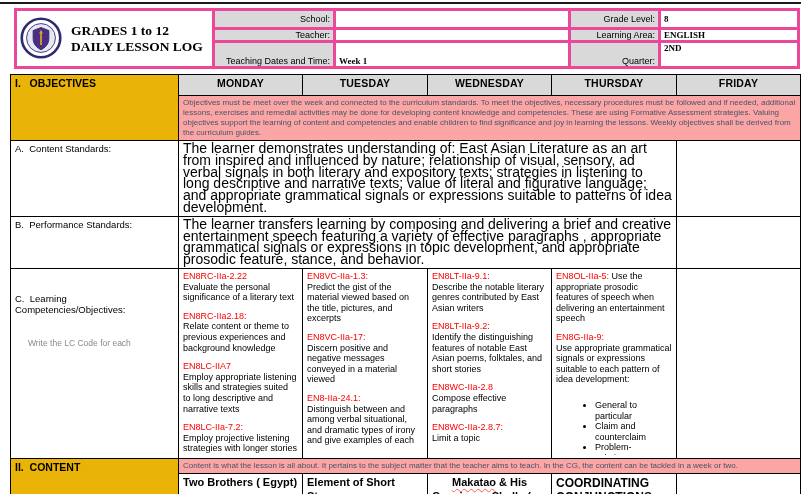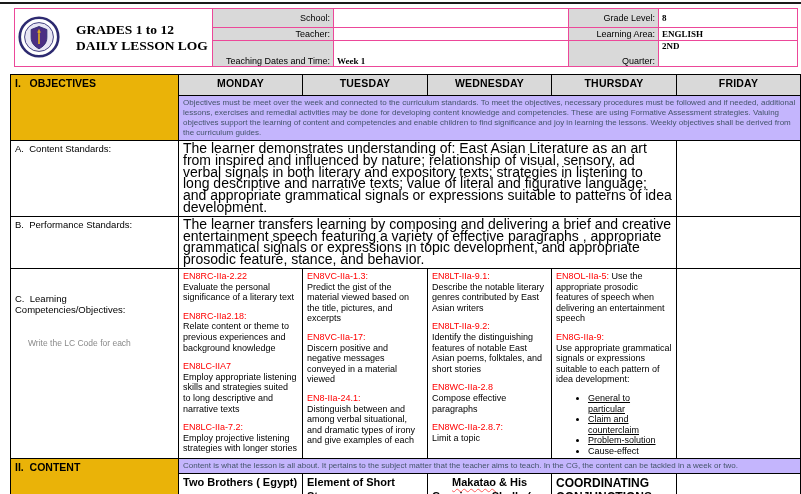--- a/index.html
+++ b/index.html
@@ -4,50 +4,50 @@
 <style>
   html,body{margin:0;padding:0;background:#fff;}
   body{width:801px;height:494px;position:relative;overflow:hidden;
        font-family:"Liberation Sans",sans-serif;color:#000;}
   .page-topline{position:absolute;top:2px;left:0;width:801px;height:0;
        border-top:2px solid #1a1a1a;}
 
   
   table{border-collapse:collapse;table-layout:fixed;}
   .header-table{position:absolute;left:14px;top:8px;width:783px;}
-  .header-table td{border:1px solid #ec4899;padding:0 3px;box-sizing:border-box;
+  .header-table td{border:3px solid #ec4899;padding:0 3px;box-sizing:border-box;
        font-size:9px;overflow:hidden;}
   .title-cell{padding:2px 4px;}
-  .title-wrap{display:flex;align-items:center;gap:16px;}
+  .title-wrap{display:flex;align-items:center;gap:9px;}
   .doc-title{font-family:"Liberation Serif",serif;font-weight:bold;
        font-size:13.5px;line-height:1.18;}
   .glabel{background:#d9d9d9;text-align:right;vertical-align:middle;}
   .vbottom{vertical-align:bottom;padding-bottom:1px;}
   .vtop{vertical-align:top;}
   .serif-val{font-family:"Liberation Serif",serif;font-weight:bold;font-size:12px;}
 
   
   .main-table{position:absolute;left:10px;top:74px;width:790px;}
   .main-table td{border:1px solid #000;padding:2px 4px;box-sizing:border-box;
        vertical-align:top;overflow:hidden;}
   .day-header{background:#d9d9d9;font-weight:bold;font-size:10.5px;
        text-align:center;vertical-align:middle;letter-spacing:.2px;margin-left:6px;}
   .section-label{background:#eab308;font-weight:bold;font-size:10.5px;
        vertical-align:middle;white-space:pre-wrap;padding-left:5px;}
   .row-label{font-size:9.5px;white-space:pre-wrap;padding-top:3px;padding-left:5px;}
   .sub-label{color:#8a8a8a;font-size:8.5px;padding-left:13px;margin-top:1px;white-space:pre-wrap;}
-  .note-cell{background:#c4b5fd;color:#44546a;font-size:8px;line-height:10px;
+  .note-cell{background:#fca5a5;color:#44546a;font-size:8px;line-height:10px;
        padding:1px 4px;vertical-align:middle;}
   .blue-cell{background:#dbe5f1;}
   .body-text{font-size:14px;line-height:11.8px;}
   .comp{font-size:9px;line-height:10.6px;padding:2px 3px;}
   .comp-inner{max-height:184px;overflow:hidden;}
   .grp{margin-bottom:8px;}
   .code{color:#ff0000;}
-  .comp ul{margin:8px;padding-left:24px;list-style-type:disc;text-decoration:underline;}
+  .comp ul{margin:15px;padding-left:24px;list-style-type:disc;}
   .comp li{margin:0;}
   .content-cell{font-weight:bold;font-size:11px;line-height:1.25;padding-top:4px;}
   .content-cell.big{font-size:12px;line-height:1.2;}
   .misspelled{text-decoration:underline wavy #ff5a5a;text-decoration-thickness:1px;
        text-underline-offset:2px;margin-left:20px;}
 </style>
 </head>
 <body>
 
 <div class="page-topline"></div>

